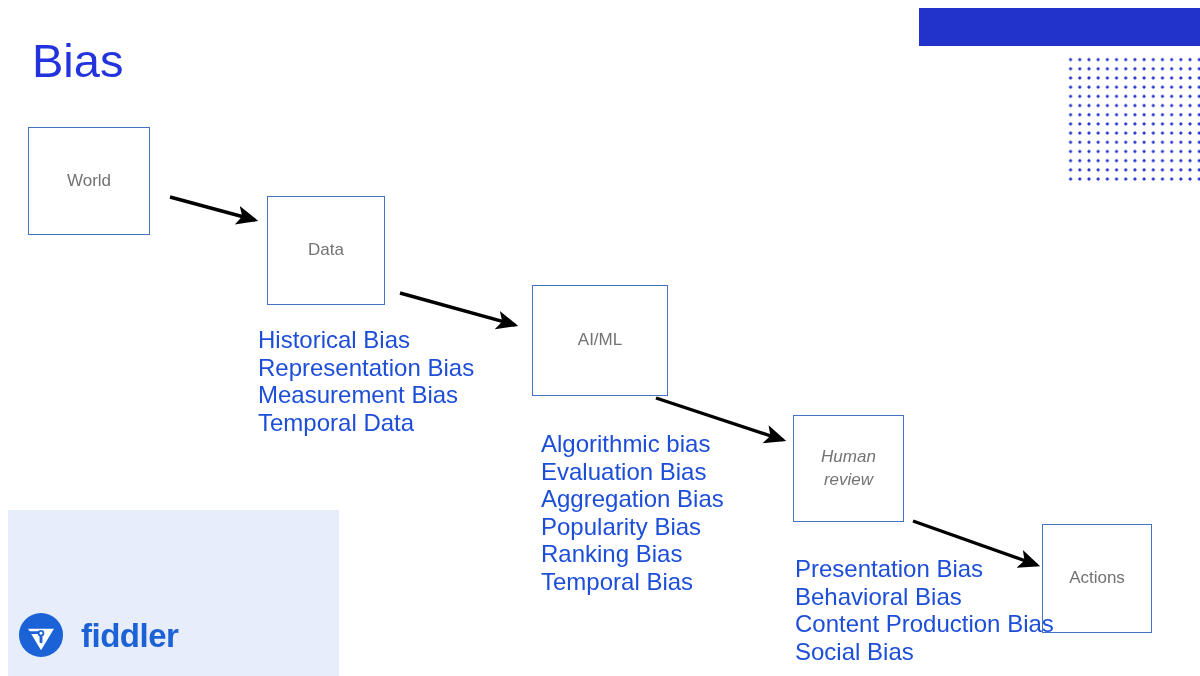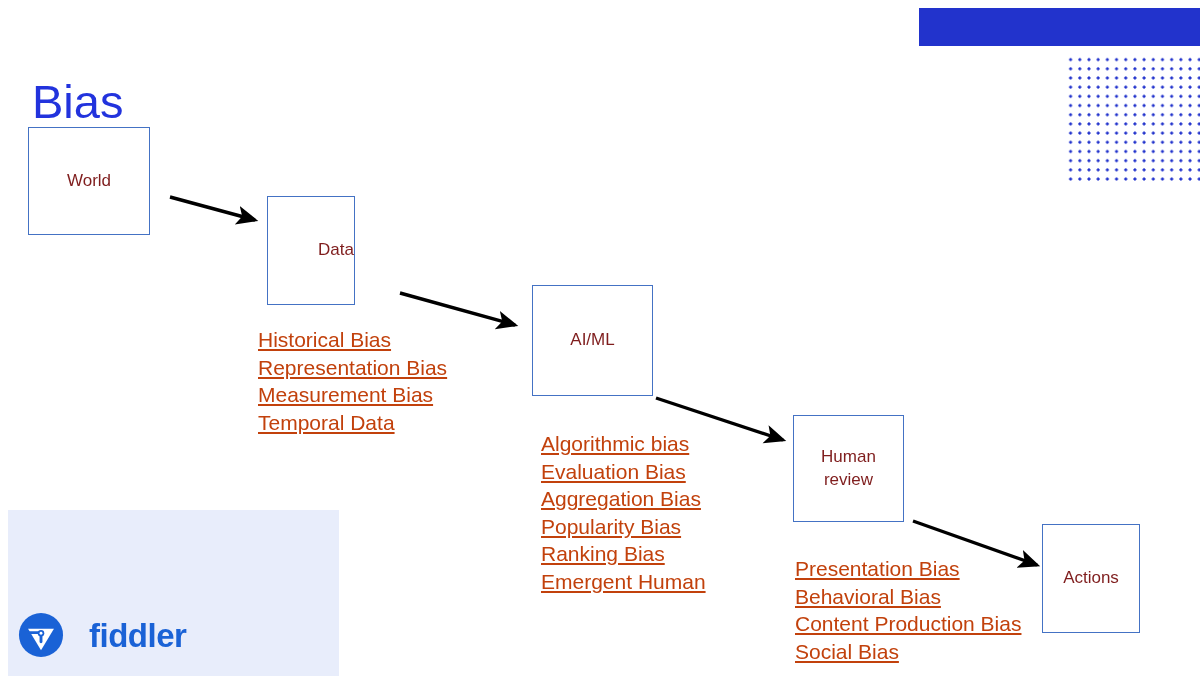--- a/index.html
+++ b/index.html
@@ -44,62 +44,60 @@
   .slide-title {
     position: absolute;
     left: 32px;
     top: 37px;
     font-size: 47px;
     line-height: 1;
     color: #2233DD;
     font-weight: 400;
     letter-spacing: 0px;
     white-space: nowrap;
-    margin-top: 41px;
   }
 
   
   .flow-box {
     position: absolute;
     box-sizing: border-box;
     border: 1.3px solid #4472C4;
     background: #ffffff;
     display: flex;
     align-items: center;
     justify-content: center;
     text-align: center;
-    color: #7f1d1d;
+    color: #737373;
     font-size: 17px;
     line-height: 1.32;
   }
   .box-world   { left: 28px;   top: 127px; width: 122px; height: 108px; }
-  .box-data    { left: 267px;  top: 196px; width: 88px; height: 109px; justify-content: flex-end; }
-  .box-aiml    { left: 532px;  top: 285px; width: 121px; height: 111px; }
-  .box-human   { left: 793px;  top: 415px; width: 111px; height: 107px; }
-  .box-actions { left: 1042px; top: 524px; width: 98px; height: 109px; }
+  .box-data    { left: 267px;  top: 196px; width: 118px; height: 109px; }
+  .box-aiml    { left: 532px;  top: 285px; width: 136px; height: 111px; }
+  .box-human   { left: 793px;  top: 415px; width: 111px; height: 107px; font-style: italic; }
+  .box-actions { left: 1042px; top: 524px; width: 110px; height: 109px; }
   .box-label { display: block; }
 
   
   .arrow-layer {
     position: absolute;
     left: 0;
     top: 0;
     width: 1200px;
     height: 676px;
     pointer-events: none;
   }
 
   
   .bias-list {
     position: absolute;
-    color: #c2410c;
-    font-size: 21px;
+    color: #1d4ed8;
+    font-size: 24px;
     line-height: 27.5px;
     white-space: nowrap;
-    text-decoration: underline;
   }
   .list-data   { left: 258px; top: 326px; }
   .list-aiml   { left: 541px; top: 430px; }
   .list-human  { left: 795px; top: 555px; }
   .bias-item { display: block; }
 
   
   .logo-panel {
     position: absolute;
     left: 8px;
@@ -107,21 +105,20 @@
     width: 331px;
     height: 166px;
     background: #E8EDFB;
   }
   .logo-row {
     position: absolute;
     left: 10px;
     top: 102px;
     display: flex;
     align-items: center;
-    gap: 8px;
   }
   .logo-mark {
     width: 46px;
     height: 46px;
     flex: 0 0 auto;
   }
   .logo-word {
     margin-left: 17px;
     font-size: 33px;
     font-weight: bold;
@@ -183,21 +180,21 @@
     <span class="bias-item">Measurement Bias</span>
     <span class="bias-item">Temporal Data</span>
   </div>
 
   <div class="bias-list list-aiml">
     <span class="bias-item">Algorithmic bias</span>
     <span class="bias-item">Evaluation Bias</span>
     <span class="bias-item">Aggregation Bias</span>
     <span class="bias-item">Popularity Bias</span>
     <span class="bias-item">Ranking Bias</span>
-    <span class="bias-item">Emergent Human</span>
+    <span class="bias-item">Temporal Bias</span>
   </div>
 
   <div class="bias-list list-human">
     <span class="bias-item">Presentation Bias</span>
     <span class="bias-item">Behavioral Bias</span>
     <span class="bias-item">Content Production Bias</span>
     <span class="bias-item">Social Bias</span>
   </div>
 
   <div class="logo-panel">

